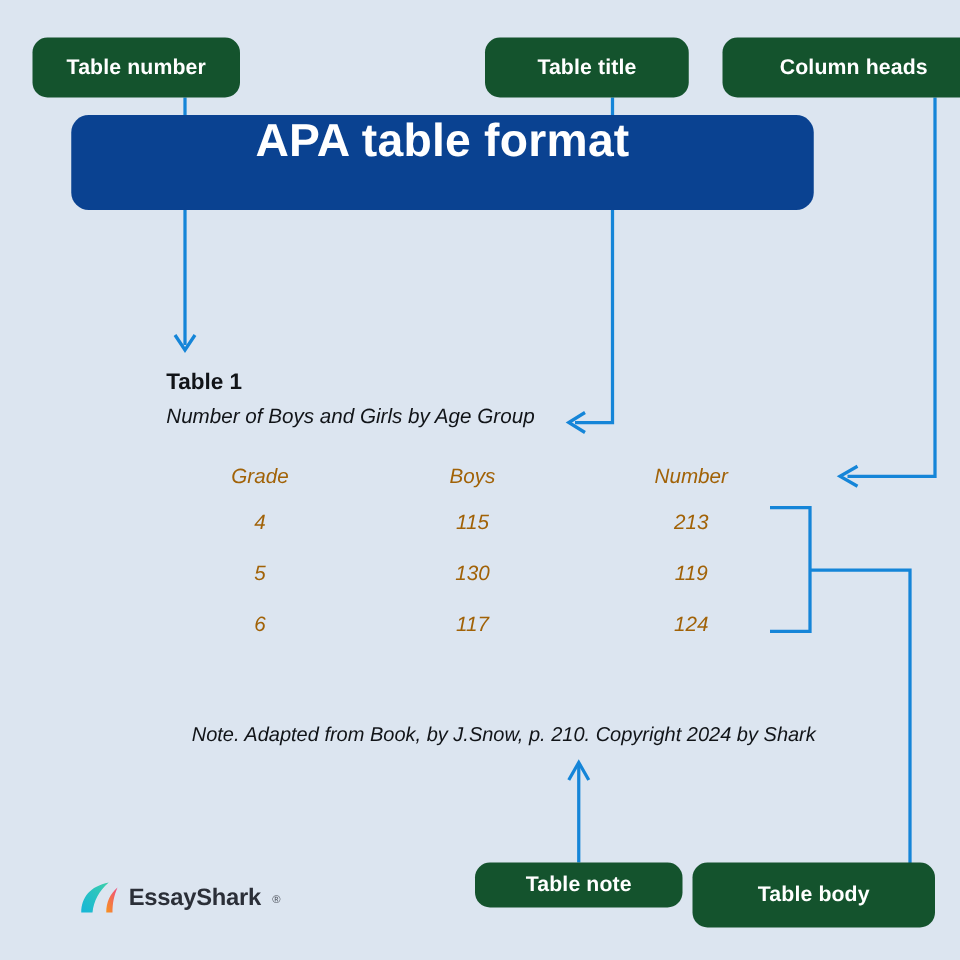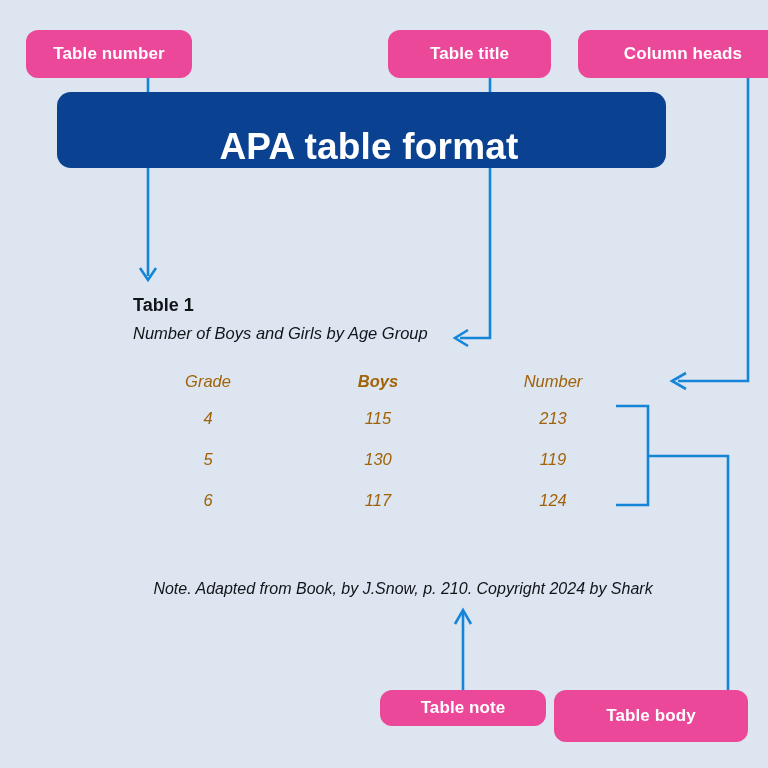--- a/index.html
+++ b/index.html
@@ -26,21 +26,21 @@
     left: 0;
     top: 0;
     width: 768px;
     height: 768px;
     pointer-events: none;
   }
 
   
   .pill {
     position: absolute;
-    background: #ec4899;
+    background: #14532d;
     color: #ffffff;
     border-radius: 12px;
     font-size: 17px;
     font-weight: bold;
     letter-spacing: 0.1px;
     display: flex;
     align-items: center;
     justify-content: center;
     box-sizing: border-box;
     padding: 0 14px;
@@ -56,23 +56,22 @@
   
   #banner {
     position: absolute;
     left: 57px;
     top: 92px;
     width: 594px;
     height: 76px;
     background: #0a4291;
     border-radius: 14px;
     display: flex;
-    align-items: flex-end;
+    align-items: flex-start;
     justify-content: center;
-    padding-left: 15px;
   }
   #banner-title {
     color: #ffffff;
     font-size: 37px;
     font-weight: bold;
     letter-spacing: 0.2px;
   }
 
   
   #table-block {
@@ -105,21 +104,21 @@
     font-size: 16.5px;
     font-style: italic;
     color: #a16207;
     font-weight: normal;
     text-align: center;
     padding: 0;
   }
   #apa-table thead th { height: 32px; vertical-align: middle; }
   #apa-table tbody td { height: 41px; vertical-align: middle; }
   #apa-table .col-grade { width: 150px; }
-  #apa-table .col-boys  { width: 190px; font-weight: bold; }
+  #apa-table .col-boys  { width: 190px; }
   #apa-table .col-girls { width: 160px; }
 
   
   #table-note {
     position: absolute;
     left: 133px;
     top: 580px;
     width: 540px;
     font-size: 16px;
     font-style: italic;
@@ -227,14 +226,33 @@
           <td>6</td>
           <td>117</td>
           <td>124</td>
         </tr>
       </tbody>
     </table>
   </div>
 
   <div id="table-note">Note. Adapted from Book, by J.Snow, p. 210. Copyright 2024 by Shark</div>
 
+  <div id="logo">
+    <svg id="logo-mark" viewBox="0 0 34 30">
+      <defs>
+        <linearGradient id="finGrad" x1="0" y1="1" x2="1" y2="0">
+          <stop offset="0%" stop-color="#17b6d8"></stop>
+          <stop offset="55%" stop-color="#29c3c1"></stop>
+          <stop offset="100%" stop-color="#3fd0a8"></stop>
+        </linearGradient>
+        <linearGradient id="flameGrad" x1="0" y1="1" x2="1" y2="0">
+          <stop offset="0%" stop-color="#f7941e"></stop>
+          <stop offset="100%" stop-color="#ef4b81"></stop>
+        </linearGradient>
+      </defs>
+      <path d="M3 26 C3 14 10 5 25 2 C17 9 13 17 12 26 Z" fill="url(#finGrad)"></path>
+      <path d="M23 26 C23 18 26 11 32 6 C29 13 28 19 28 26 Z" fill="url(#flameGrad)"></path>
+    </svg>
+    <span id="logo-text">EssayShark</span>
+    <span id="logo-reg">®</span>
+  </div>
 
 </div>
 
 </body></html>

